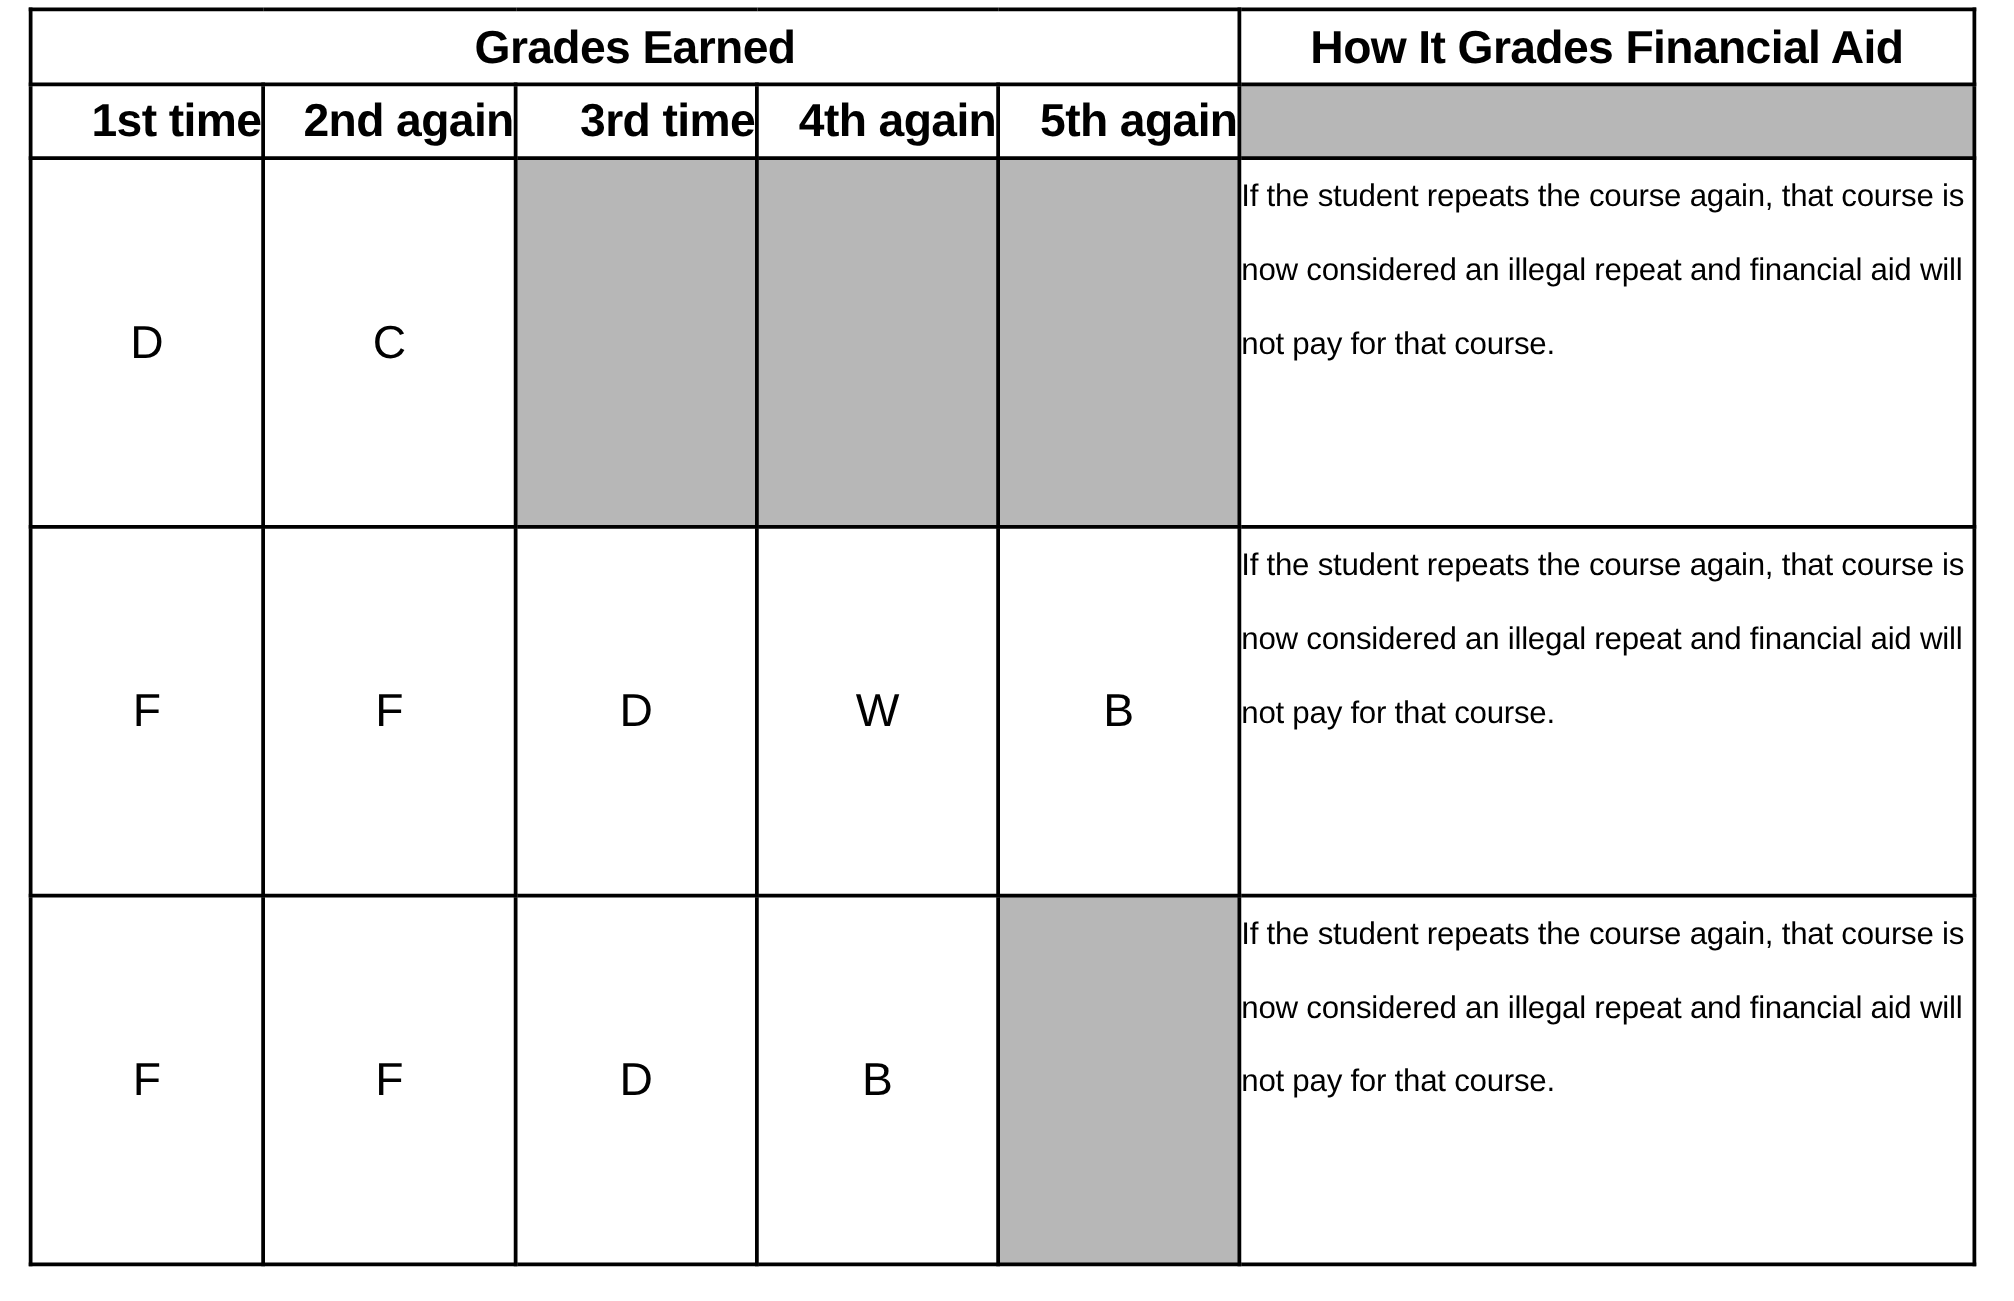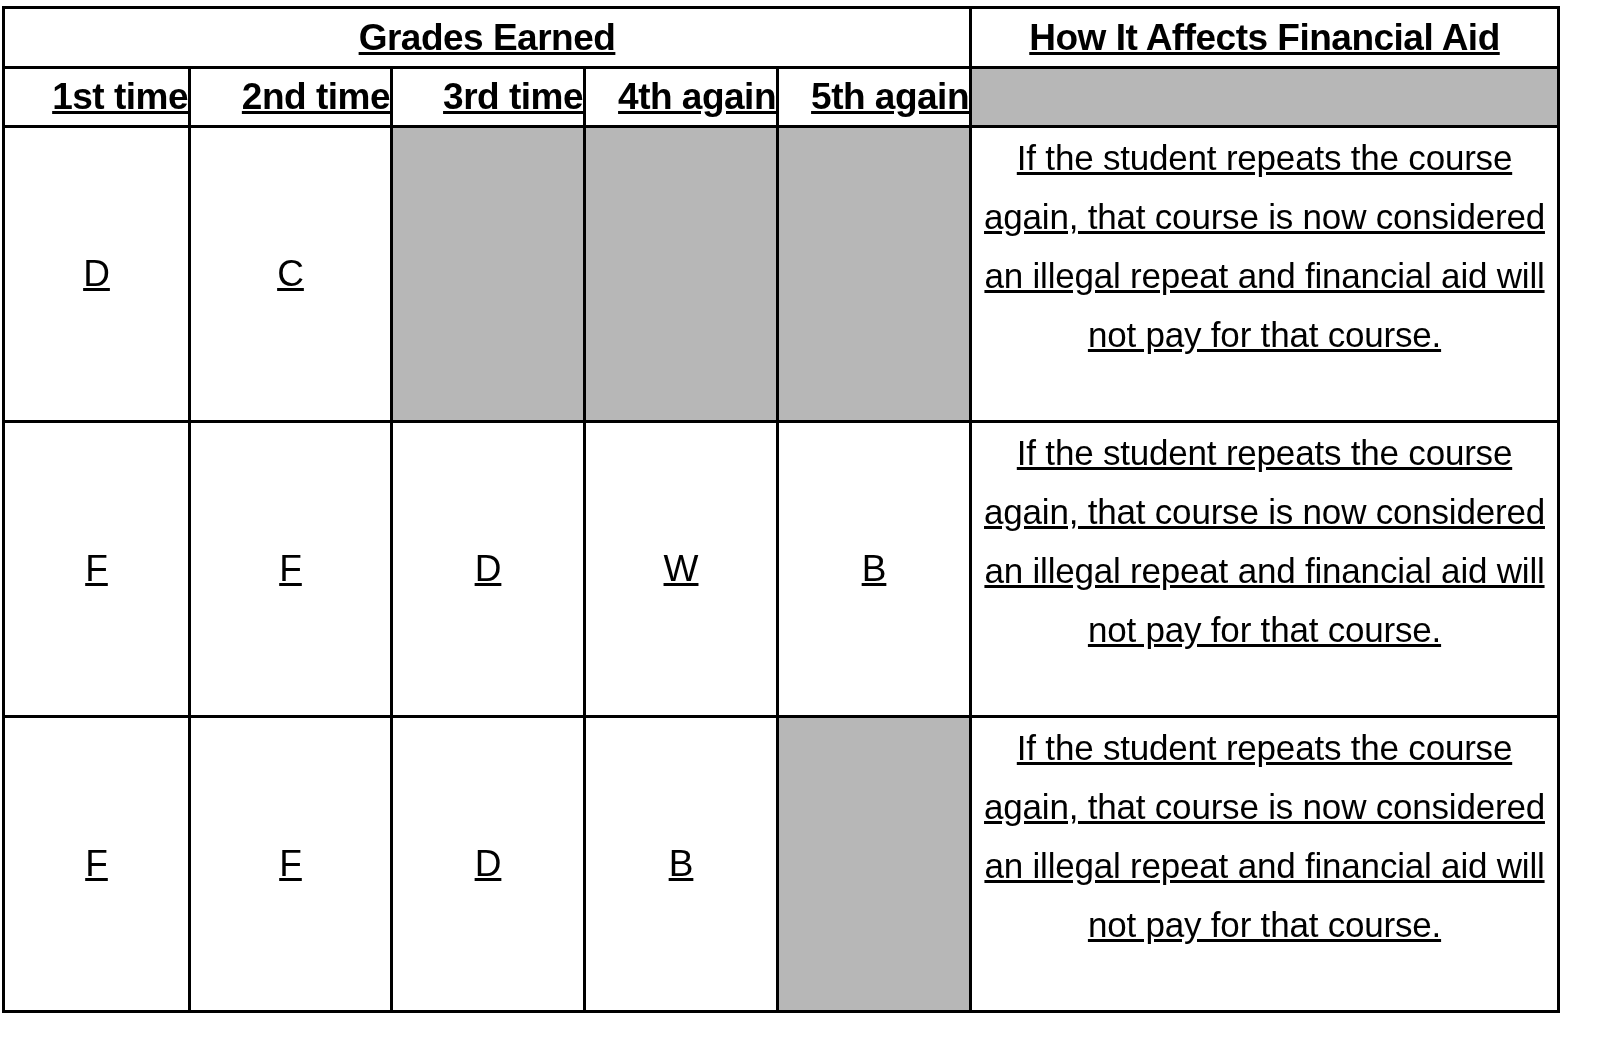--- a/index.html
+++ b/index.html
@@ -10,25 +10,24 @@
     body {
       width: 1611px;
       height: 1041px;
       position: relative;
       overflow: hidden;
       font-family: "Liberation Sans", "DejaVu Sans", sans-serif;
       color: #000;
     }
     table.grid {
       position: absolute;
-      left: 2px;
+      left: 23px;
       top: 6px;
       border-collapse: collapse;
       table-layout: fixed;
-      text-decoration: underline;
     }
     table.grid td, table.grid th {
       border: 3px solid #000;
       padding: 0;
       box-sizing: border-box;
     }
     th.group {
       height: 60px;
       font-weight: bold;
       font-size: 37px;
@@ -47,23 +46,23 @@
       letter-spacing: -0.5px;
     }
     .shade { background: #b7b7b7; }
     td.grade {
       height: 295px;
       font-size: 37px;
       text-align: center;
       vertical-align: middle;
     }
     td.note {
-      font-size: 35px;
+      font-size: 25px;
       line-height: 59px;
-      text-align: center;
+      text-align: left;
       vertical-align: top;
       padding-left: 6px;
       padding-top: 0;
       letter-spacing: -0.2px;
     }
   </style>
 </head>
 <body>
 
 <table class="grid">
@@ -71,25 +70,25 @@
     <col style="width:186px">
     <col style="width:202px">
     <col style="width:193px">
     <col style="width:193px">
     <col style="width:193px">
     <col style="width:588px">
   </colgroup>
   <thead>
     <tr>
       <th class="group" colspan="5">Grades Earned</th>
-      <th class="group">How It Affects Financial Aid</th>
+      <th class="group">How It Grades Financial Aid</th>
     </tr>
     <tr>
       <th class="colhead">1st time</th>
-      <th class="colhead">2nd time</th>
+      <th class="colhead">2nd again</th>
       <th class="colhead">3rd time</th>
       <th class="colhead">4th again</th>
       <th class="colhead">5th again</th>
       <th class="colhead shade"></th>
     </tr>
   </thead>
   <tbody>
     <tr>
       <td class="grade">D</td>
       <td class="grade">C</td>

